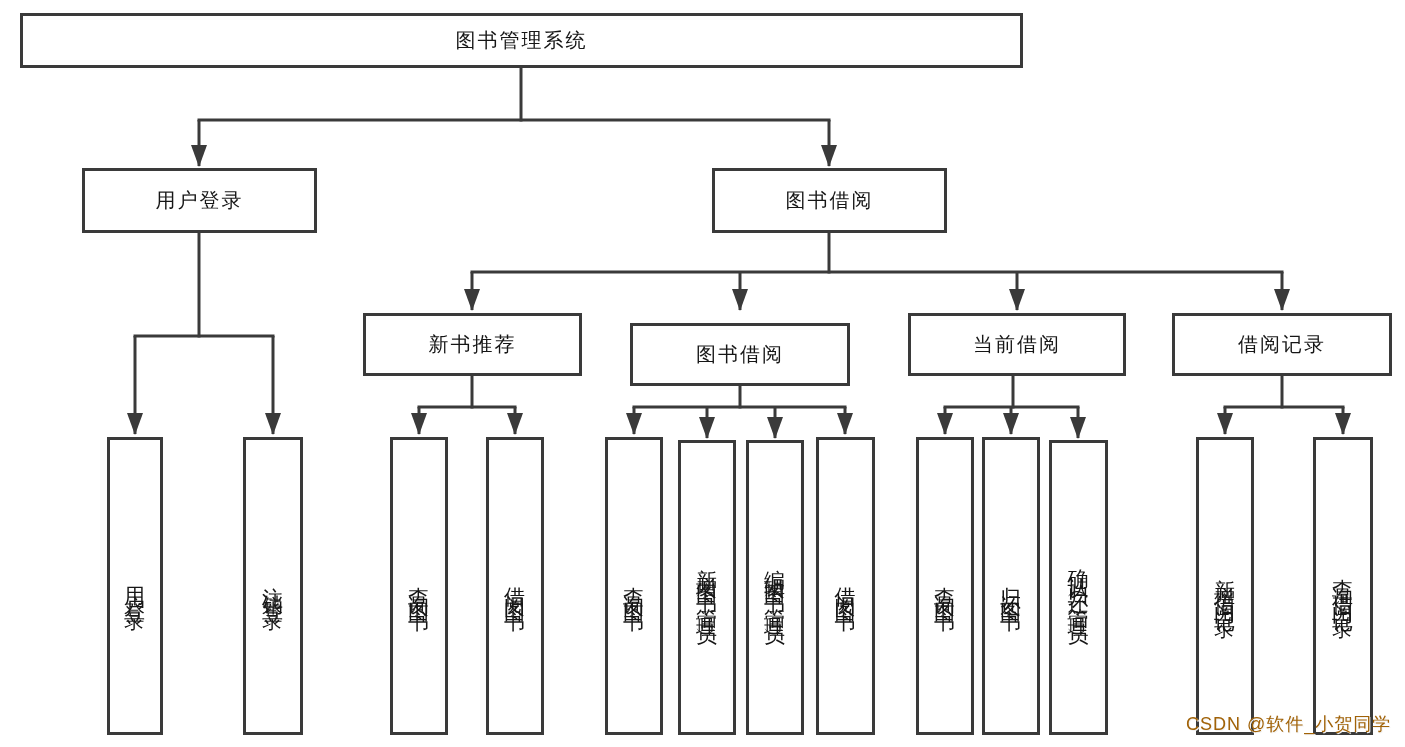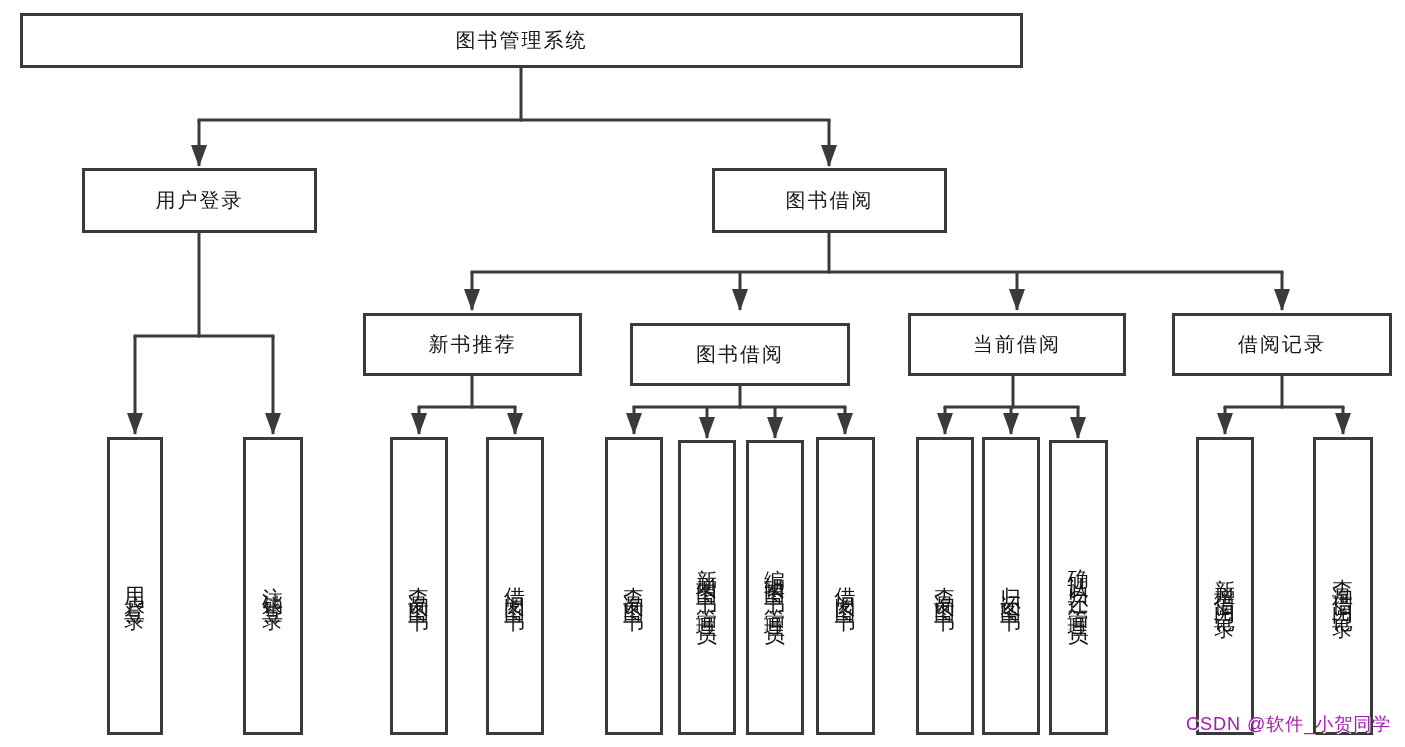--- a/index.html
+++ b/index.html
@@ -48,21 +48,21 @@
     letter-spacing: 8px;
     line-height: 1.1;
     white-space: nowrap;
   }
   .watermark {
     position: absolute;
     left: 1186px;
     top: 712px;
     z-index: 3;
     font-size: 18px;
-    color: #a21caf;
+    color: #a16207;
     text-shadow: 1px 1px 0 #f2f2f2;
     letter-spacing: 1px;
     white-space: nowrap;
   }
 </style>
 </head>
 <body>
 
 <div id="stage">
 

